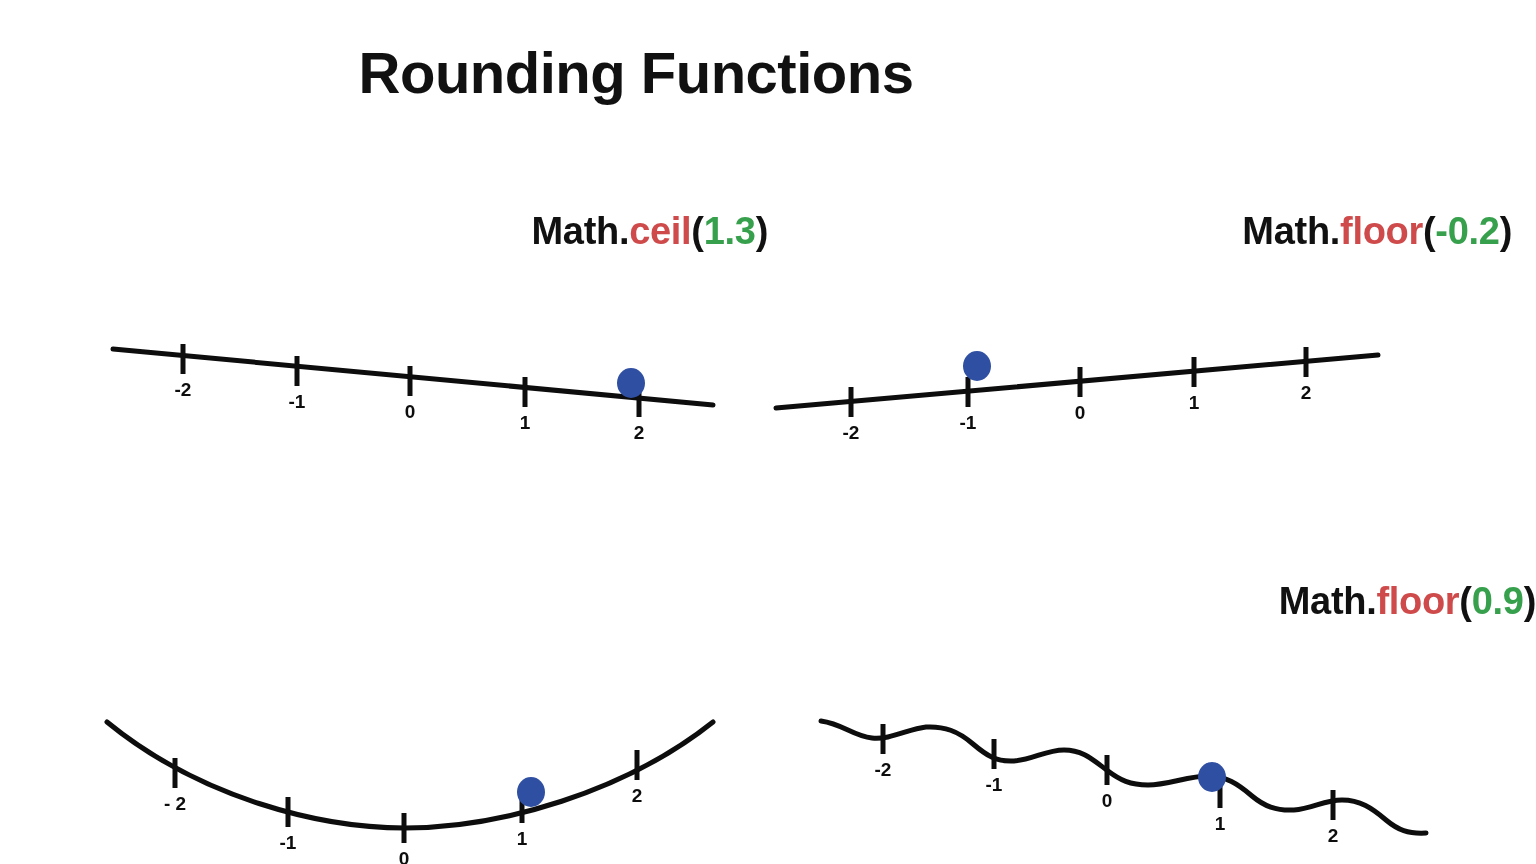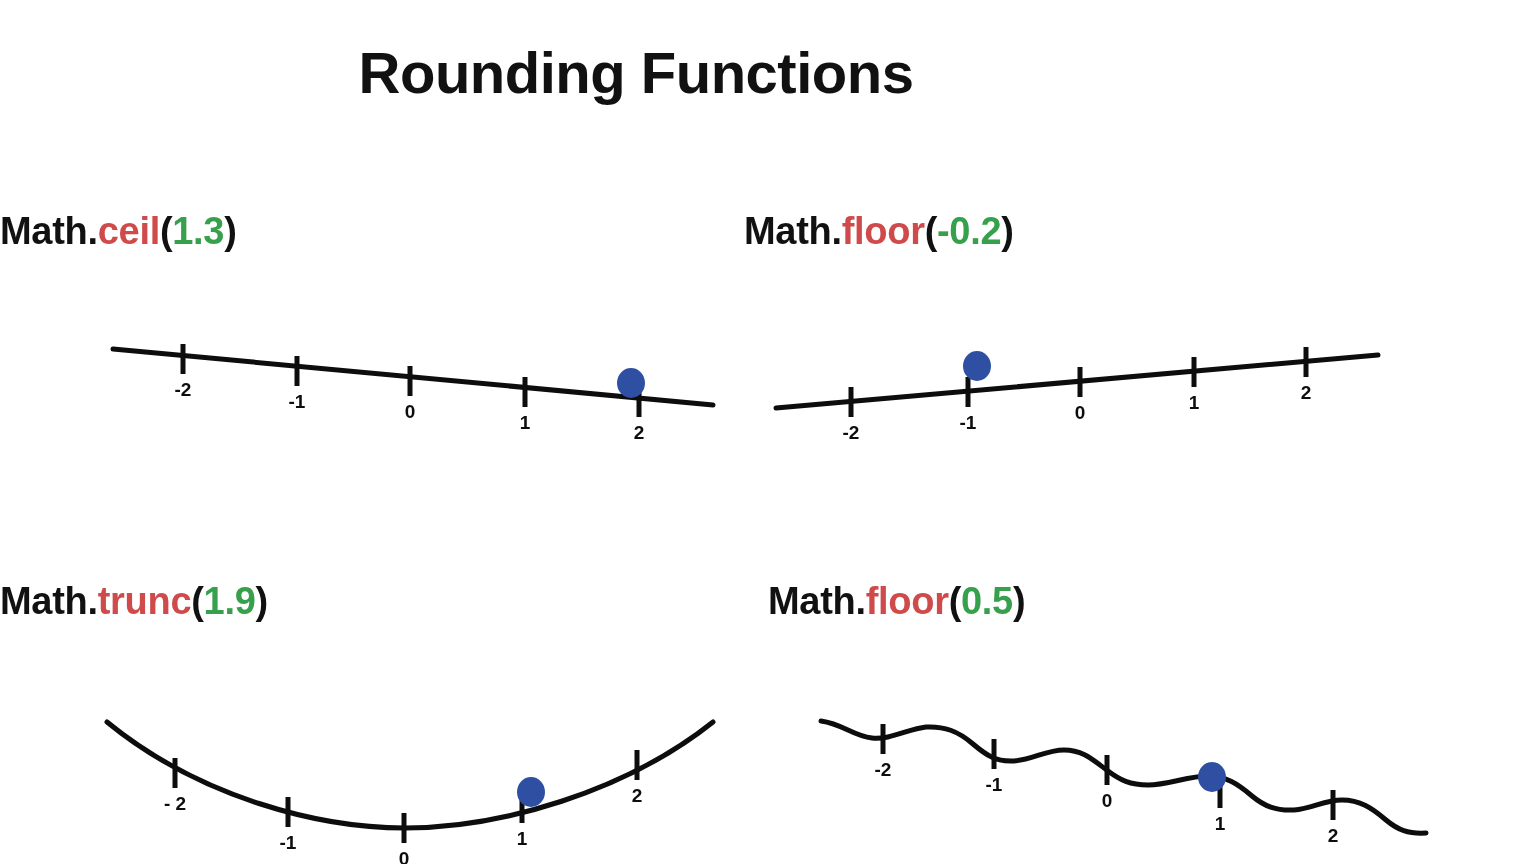--- a/index.html
+++ b/index.html
@@ -34,21 +34,21 @@
   .panel-0 { left: 0px;   top: 180px; }
   .panel-1 { left: 744px; top: 180px; }
   .panel-2 { left: 0px;   top: 550px; }
   .panel-3 { left: 768px; top: 550px; }
 
   .panel-label {
     position: absolute;
     top: 30px;
     left: 0;
     width: 768px;
-    text-align: left;
+    text-align: right;
     font-size: 38px;
     font-weight: bold;
     color: #111111;
     white-space: nowrap;
     letter-spacing: -0.3px;
   }
   .tok-obj   { color: #111111; }
   .tok-fn    { color: #cf4b4b; }
   .tok-paren { color: #111111; }
   .tok-arg   { color: #36a04c; }
@@ -133,44 +133,41 @@
       <line class="nl-tick" x1="450" y1="47" x2="450" y2="77"></line>
       <text class="nl-ticklabel" x="450" y="99">1</text>
       <line class="nl-tick" x1="562" y1="37" x2="562" y2="67"></line>
       <text class="nl-ticklabel" x="562" y="89">2</text>
       <ellipse class="nl-dot" cx="233" cy="56" rx="14" ry="15"></ellipse>
     </svg>
   </div>
 </div>
 
 <div class="panel panel-2">
-  <div class="panel-label">
-    <span class="tok-obj">Math.</span><span class="tok-fn">trunc</span><span class="tok-paren">(</span><span class="tok-arg">1.9</span><span class="tok-paren">)</span>
-  </div>
   <div class="numberline-wrap">
     <svg class="numberline" viewBox="0 0 768 230">
       <path class="nl-curve" d="M 107 42 C 200 118, 320 148, 405 148 C 500 148, 625 112, 713 42"></path>
       <line class="nl-tick" x1="175" y1="78" x2="175" y2="108"></line>
       <text class="nl-ticklabel" x="175" y="130">- 2</text>
       <line class="nl-tick" x1="288" y1="117" x2="288" y2="147"></line>
       <text class="nl-ticklabel" x="288" y="169">-1</text>
       <line class="nl-tick" x1="404" y1="133" x2="404" y2="163"></line>
       <text class="nl-ticklabel" x="404" y="185">0</text>
       <line class="nl-tick" x1="522" y1="113" x2="522" y2="143"></line>
       <text class="nl-ticklabel" x="522" y="165">1</text>
       <line class="nl-tick" x1="637" y1="70" x2="637" y2="100"></line>
       <text class="nl-ticklabel" x="637" y="122">2</text>
       <ellipse class="nl-dot" cx="531" cy="112" rx="14" ry="15"></ellipse>
     </svg>
   </div>
 </div>
 
 <div class="panel panel-3">
   <div class="panel-label">
-    <span class="tok-obj">Math.</span><span class="tok-fn">floor</span><span class="tok-paren">(</span><span class="tok-arg">0.5</span><span class="tok-paren">)</span>
+    <span class="tok-obj">Math.</span><span class="tok-fn">floor</span><span class="tok-paren">(</span><span class="tok-arg">0.9</span><span class="tok-paren">)</span>
   </div>
   <div class="numberline-wrap">
     <svg class="numberline" viewBox="0 0 768 230">
       <path class="nl-curve" d="M 53 41 C 75 44, 85 56, 104 58 C 122 60, 140 49, 158 47 C 176 46, 190 51, 205 64
                C 218 75, 228 82, 246 81 C 264 80, 278 70, 296 70 C 315 70, 325 80, 340 91
                C 352 100, 362 105, 380 105 C 400 105, 420 96, 440 96 C 458 96, 470 104, 484 116
                C 496 126, 508 131, 526 130 C 544 129, 556 120, 574 120 C 592 120, 604 128, 618 140
                C 630 150, 640 154, 658 153"></path>
       <line class="nl-tick" x1="115" y1="44" x2="115" y2="74"></line>
       <text class="nl-ticklabel" x="115" y="96">-2</text>

